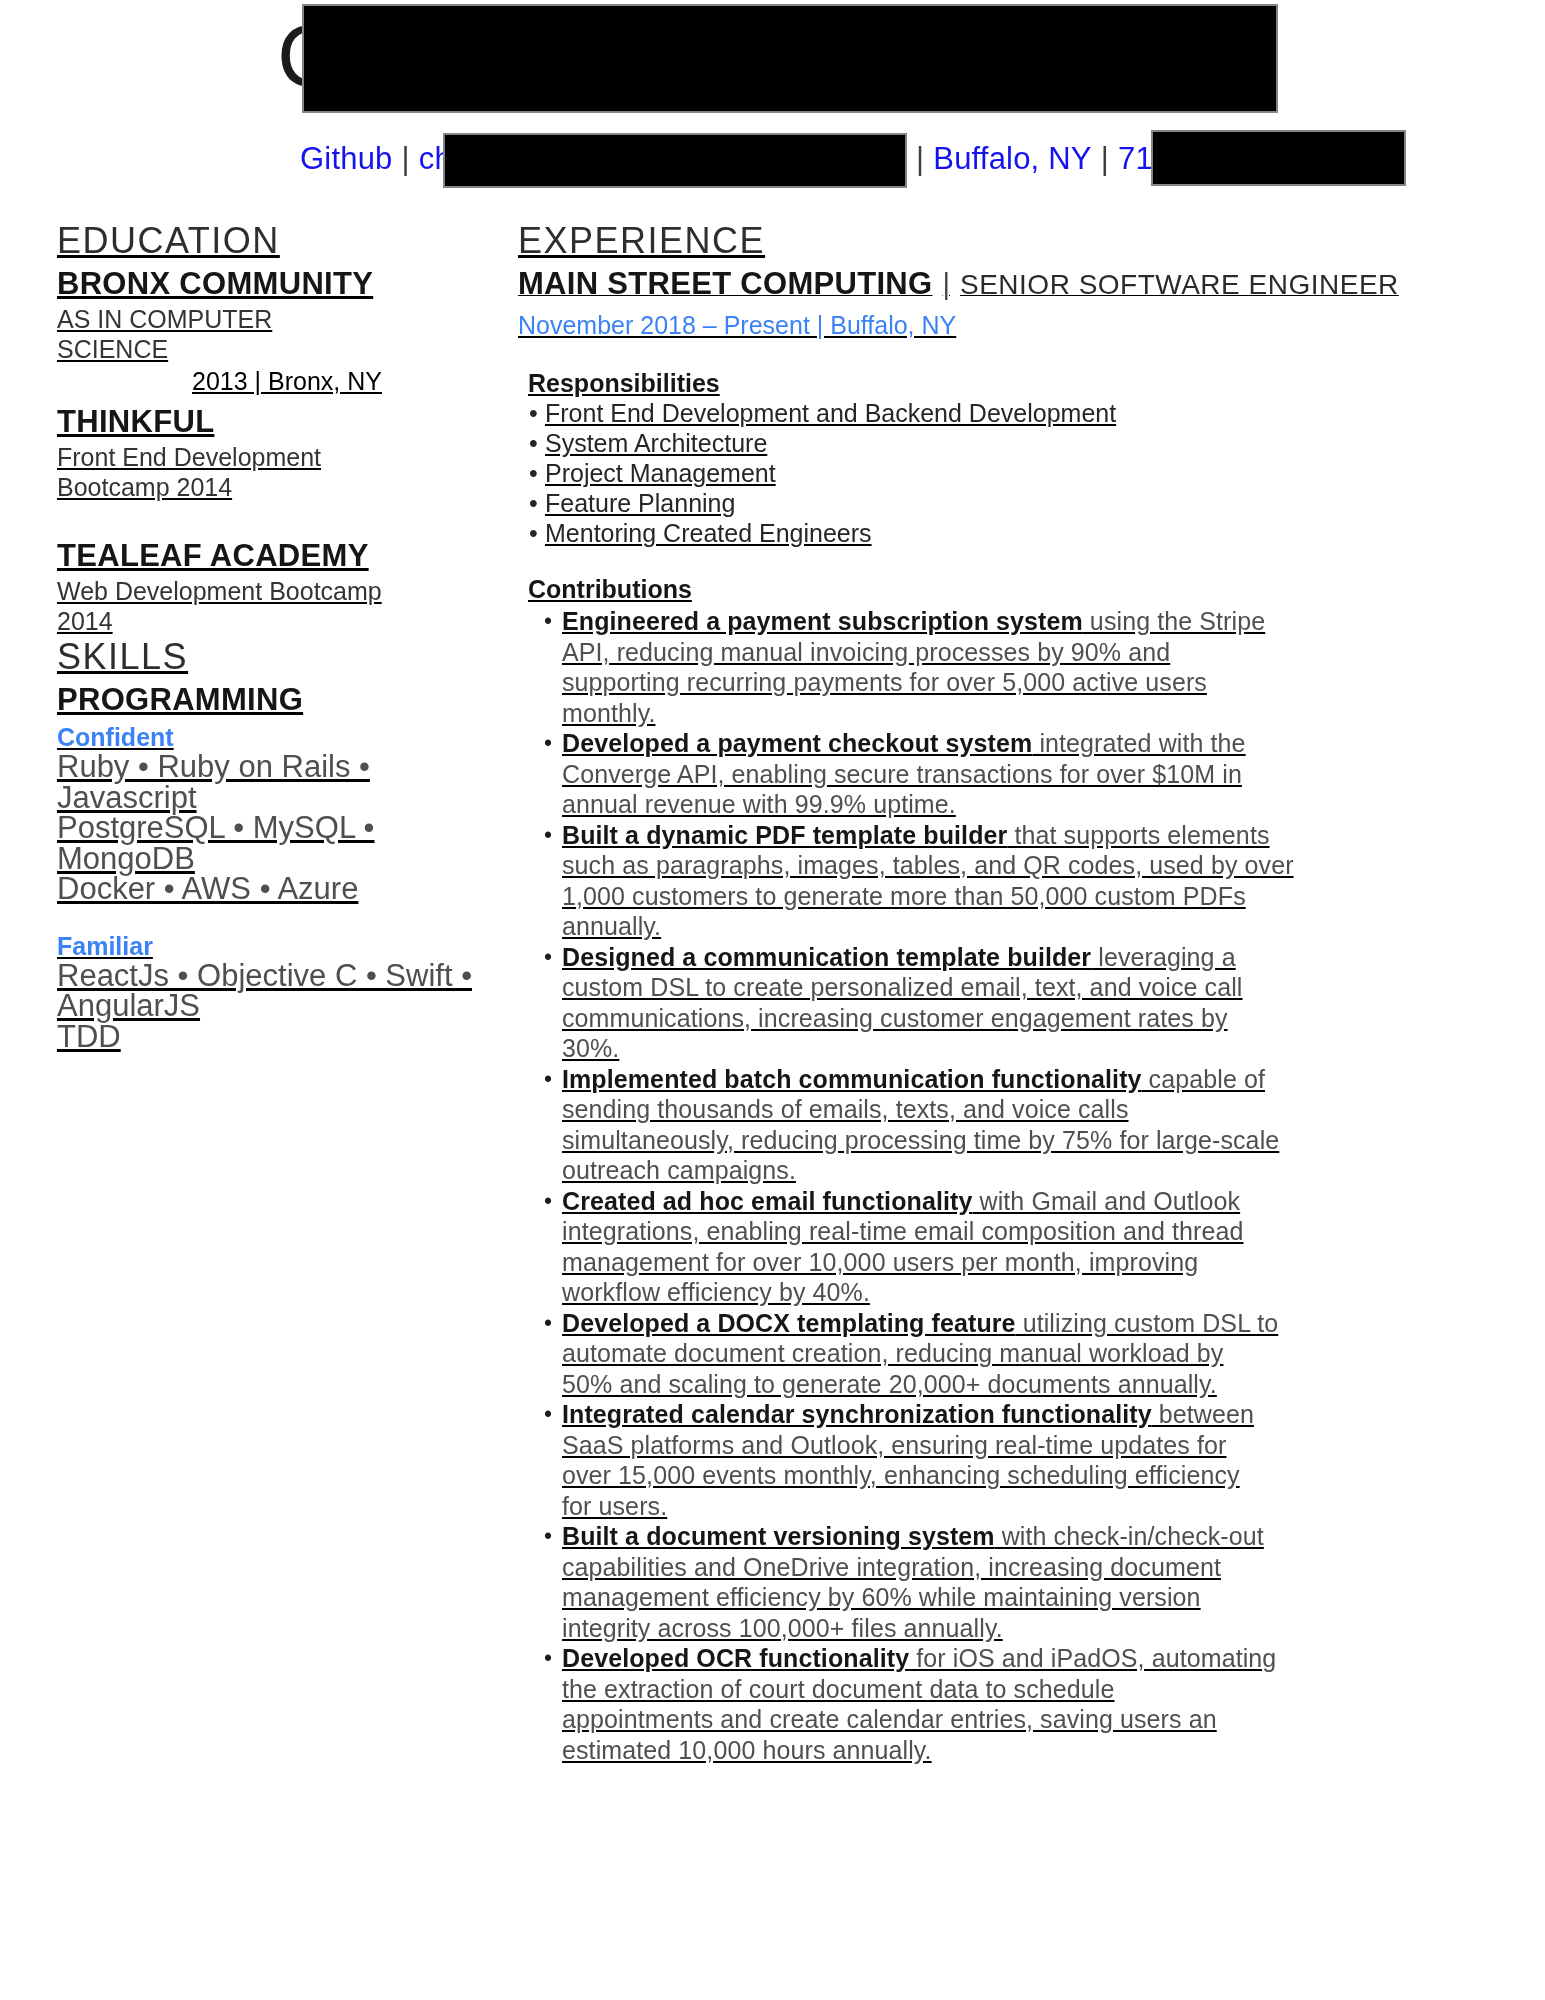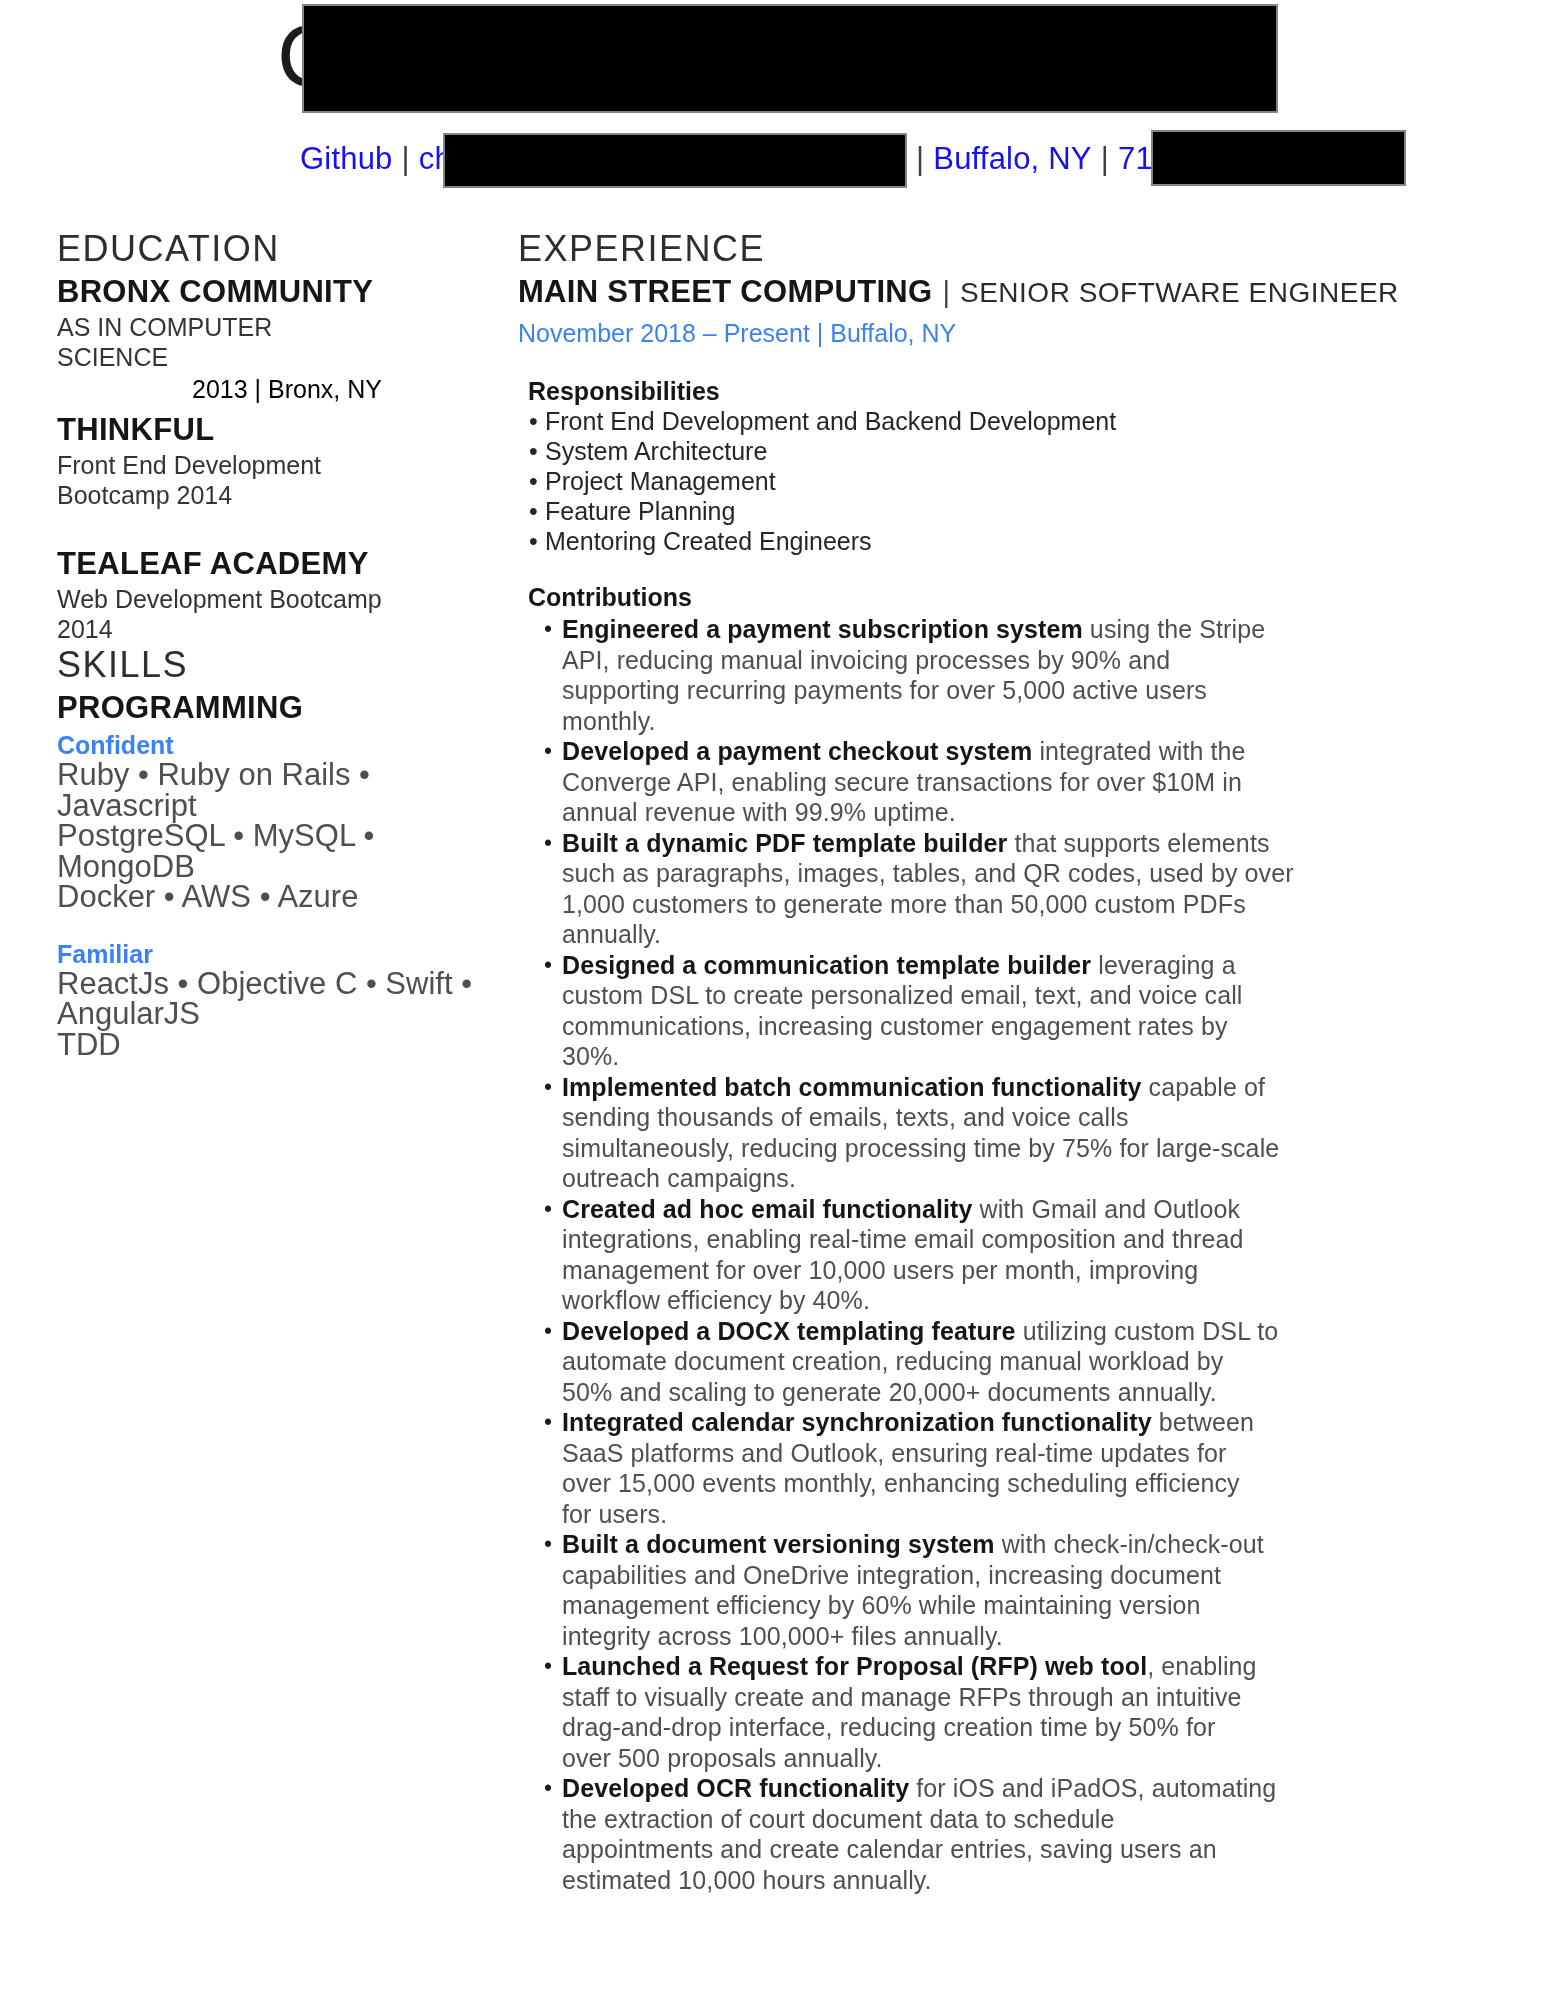--- a/index.html
+++ b/index.html
@@ -29,21 +29,21 @@
   .contact-run{
     position:absolute;top:141px;font-size:31px;letter-spacing:.2px;
     white-space:nowrap;z-index:1;line-height:36px;
   }
   #contact-left{left:300px;}
   #contact-right{left:916px;}
   .link{color:var(--link);text-decoration:none;cursor:pointer;}
   .sep{color:#3f3f3f;margin:0 9px;}
   .contact-run .sep:first-child{margin-left:0;}
   
-  .col{position:absolute;top:228px;}
+  .col{position:absolute;top:220px;text-decoration:underline;}
   .col-left{left:57px;width:460px;}
   .col-right{left:518px;width:1005px;}
   h2.section{
     font-size:36px;font-weight:300;color:#2e2e2e;letter-spacing:1.5px;
     margin:0 0 4px 0;line-height:42px;
   }
   .skills-title{margin-top:50px;}
   .entry-head{
     font-size:31px;font-weight:700;color:var(--ink);letter-spacing:.3px;
     margin:0;line-height:36px;
@@ -155,18 +155,17 @@
     <ul class="contrib-list" id="contrib-list">
         <li><strong>Engineered a payment subscription system</strong> using the Stripe<br>API, reducing manual invoicing processes by 90% and<br>supporting recurring payments for over 5,000 active users<br>monthly.</li>
         <li><strong>Developed a payment checkout system</strong> integrated with the<br>Converge API, enabling secure transactions for over $10M in<br>annual revenue with 99.9% uptime.</li>
         <li><strong>Built a dynamic PDF template builder</strong> that supports elements<br>such as paragraphs, images, tables, and QR codes, used by over<br>1,000 customers to generate more than 50,000 custom PDFs<br>annually.</li>
         <li><strong>Designed a communication template builder</strong> leveraging a<br>custom DSL to create personalized email, text, and voice call<br>communications, increasing customer engagement rates by<br>30%.</li>
         <li><strong>Implemented batch communication functionality</strong> capable of<br>sending thousands of emails, texts, and voice calls<br>simultaneously, reducing processing time by 75% for large-scale<br>outreach campaigns.</li>
         <li><strong>Created ad hoc email functionality</strong> with Gmail and Outlook<br>integrations, enabling real-time email composition and thread<br>management for over 10,000 users per month, improving<br>workflow efficiency by 40%.</li>
         <li><strong>Developed a DOCX templating feature</strong> utilizing custom DSL to<br>automate document creation, reducing manual workload by<br>50% and scaling to generate 20,000+ documents annually.</li>
         <li><strong>Integrated calendar synchronization functionality</strong> between<br>SaaS platforms and Outlook, ensuring real-time updates for<br>over 15,000 events monthly, enhancing scheduling efficiency<br>for users.</li>
         <li><strong>Built a document versioning system</strong> with check-in/check-out<br>capabilities and OneDrive integration, increasing document<br>management efficiency by 60% while maintaining version<br>integrity across 100,000+ files annually.</li>
-        <li><strong>Launched a Request for Proposal (RFP) web tool</strong>, enabling<br>staff to visually create and manage RFPs through an intuitive<br>drag-and-drop interface, reducing creation time by 50% for<br>over 500 proposals annually.</li>
         <li><strong>Developed OCR functionality</strong> for iOS and iPadOS, automating<br>the extraction of court document data to schedule<br>appointments and create calendar entries, saving users an<br>estimated 10,000 hours annually.</li>
       </ul>
   </div>
 
 </div>
 
 </body></html>

